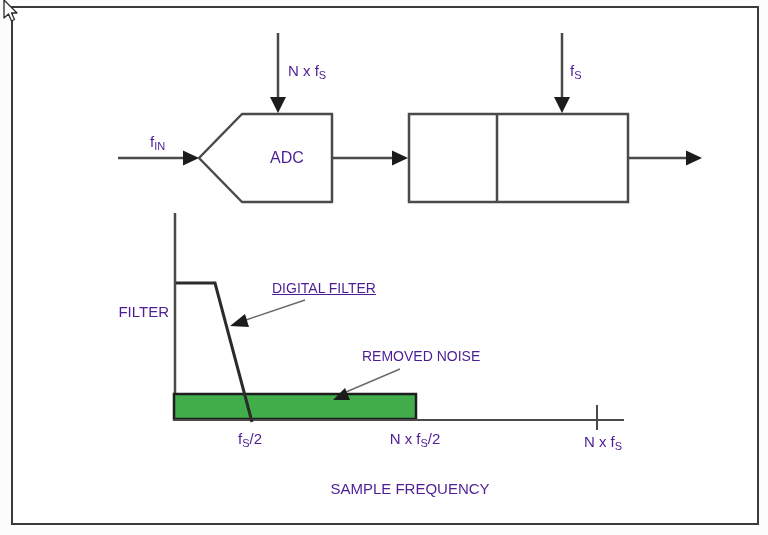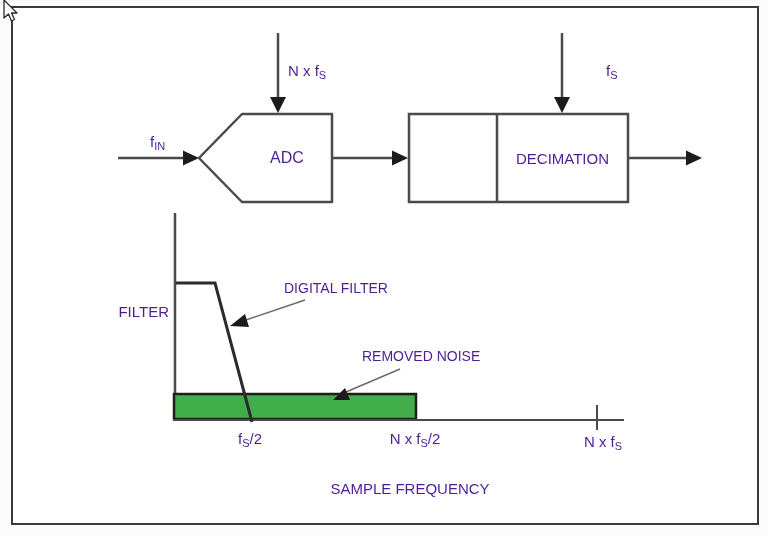--- a/index.html
+++ b/index.html
@@ -59,31 +59,30 @@
     <span>f</span><sub class="fsub">IN</sub>
   </div>
 
   <div class="lbl center" style="left:242px;top:149px;width:90px;font-size:16px;">ADC</div>
 
   <div class="lbl" style="left:288px;top:62px;">
     <span>N x f</span><sub class="fsub">S</sub>
   </div>
 
 
-  <div class="lbl center" style="left:497px;top:150px;width:131px;">DECIMATION</div>
 
-  <div class="lbl" style="left:570px;top:62px;margin-left:36px;">
+  <div class="lbl" style="left:570px;top:62px;">
     <span>f</span><sub class="fsub">S</sub>
   </div>
 
   <div class="lbl right" style="left:55px;top:303px;width:114px;">
     <div>FILTER</div>
   </div>
 
-  <div class="lbl small" style="left:284px;top:280px;">DIGITAL FILTER</div>
+  <div class="lbl small" style="left:272px;top:280px;text-decoration:underline;">DIGITAL FILTER</div>
 
   <div class="lbl small" style="left:362px;top:348px;">REMOVED NOISE</div>
 
   <div class="lbl center" style="left:220px;top:430px;width:60px;">
     <span>f</span><sub class="fsub">S</sub><span>/2</span>
   </div>
 
   <div class="lbl center" style="left:375px;top:430px;width:80px;">
     <span>N x f</span><sub class="fsub">S</sub><span>/2</span>
   </div>

